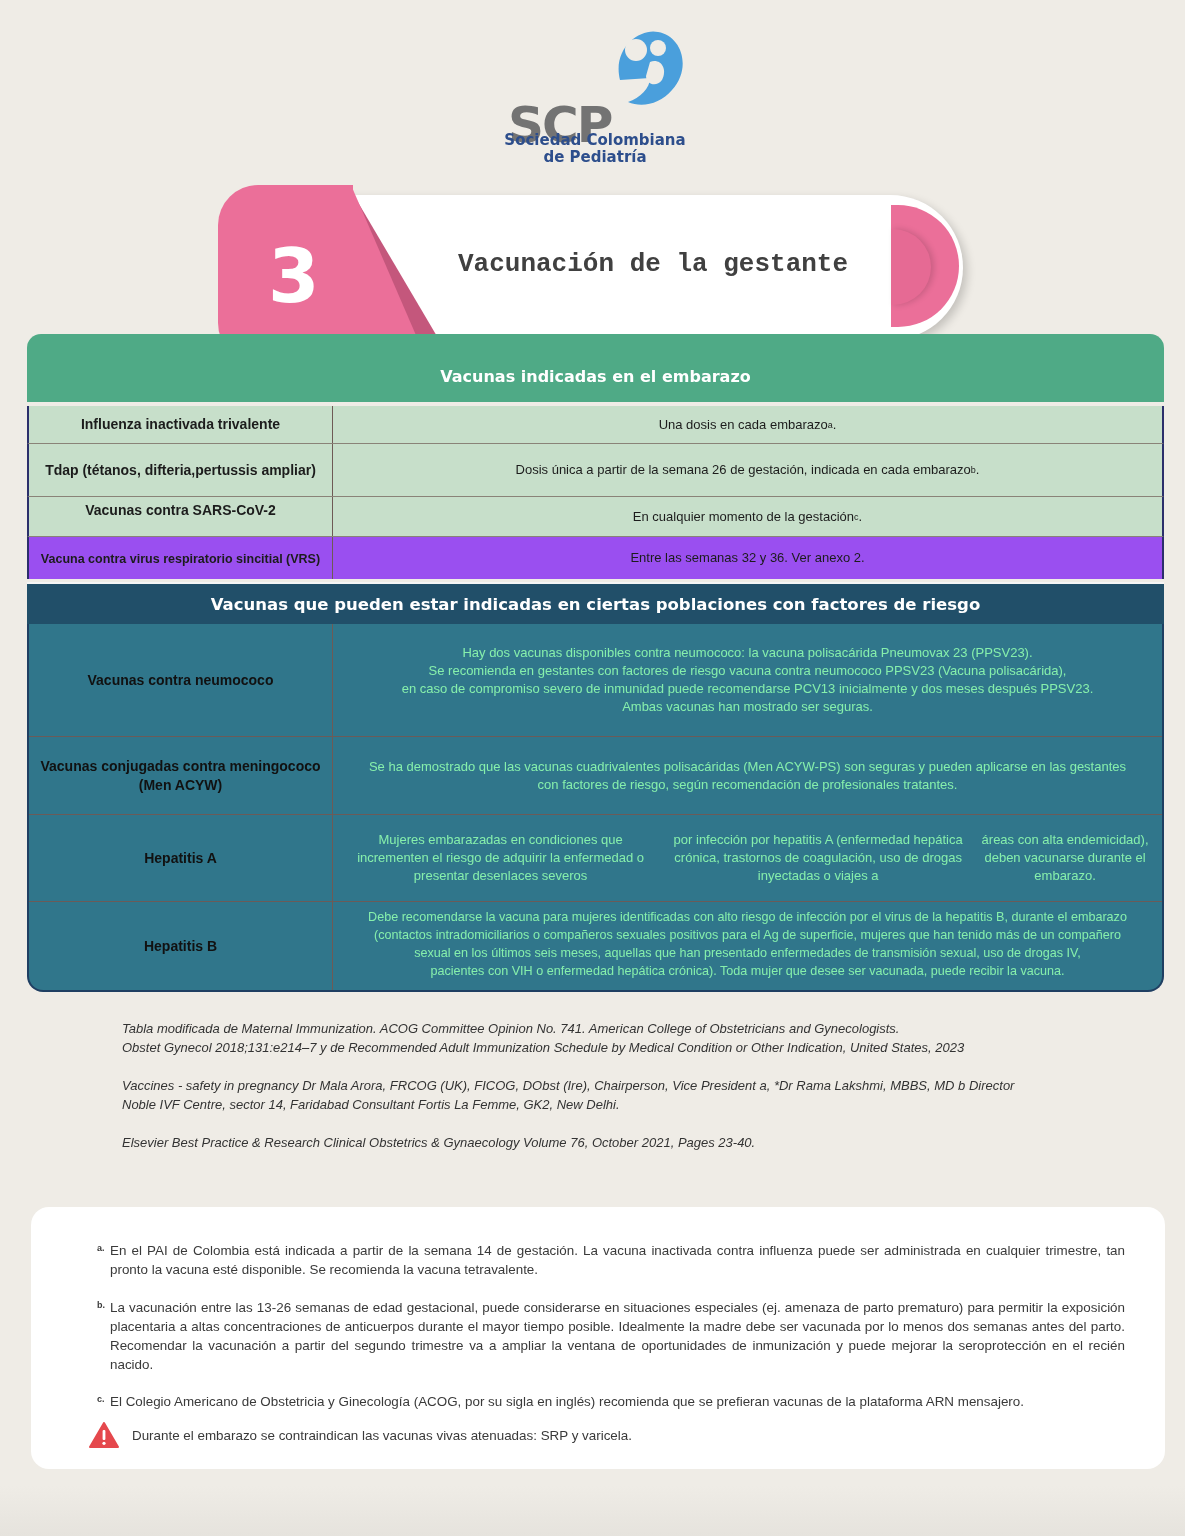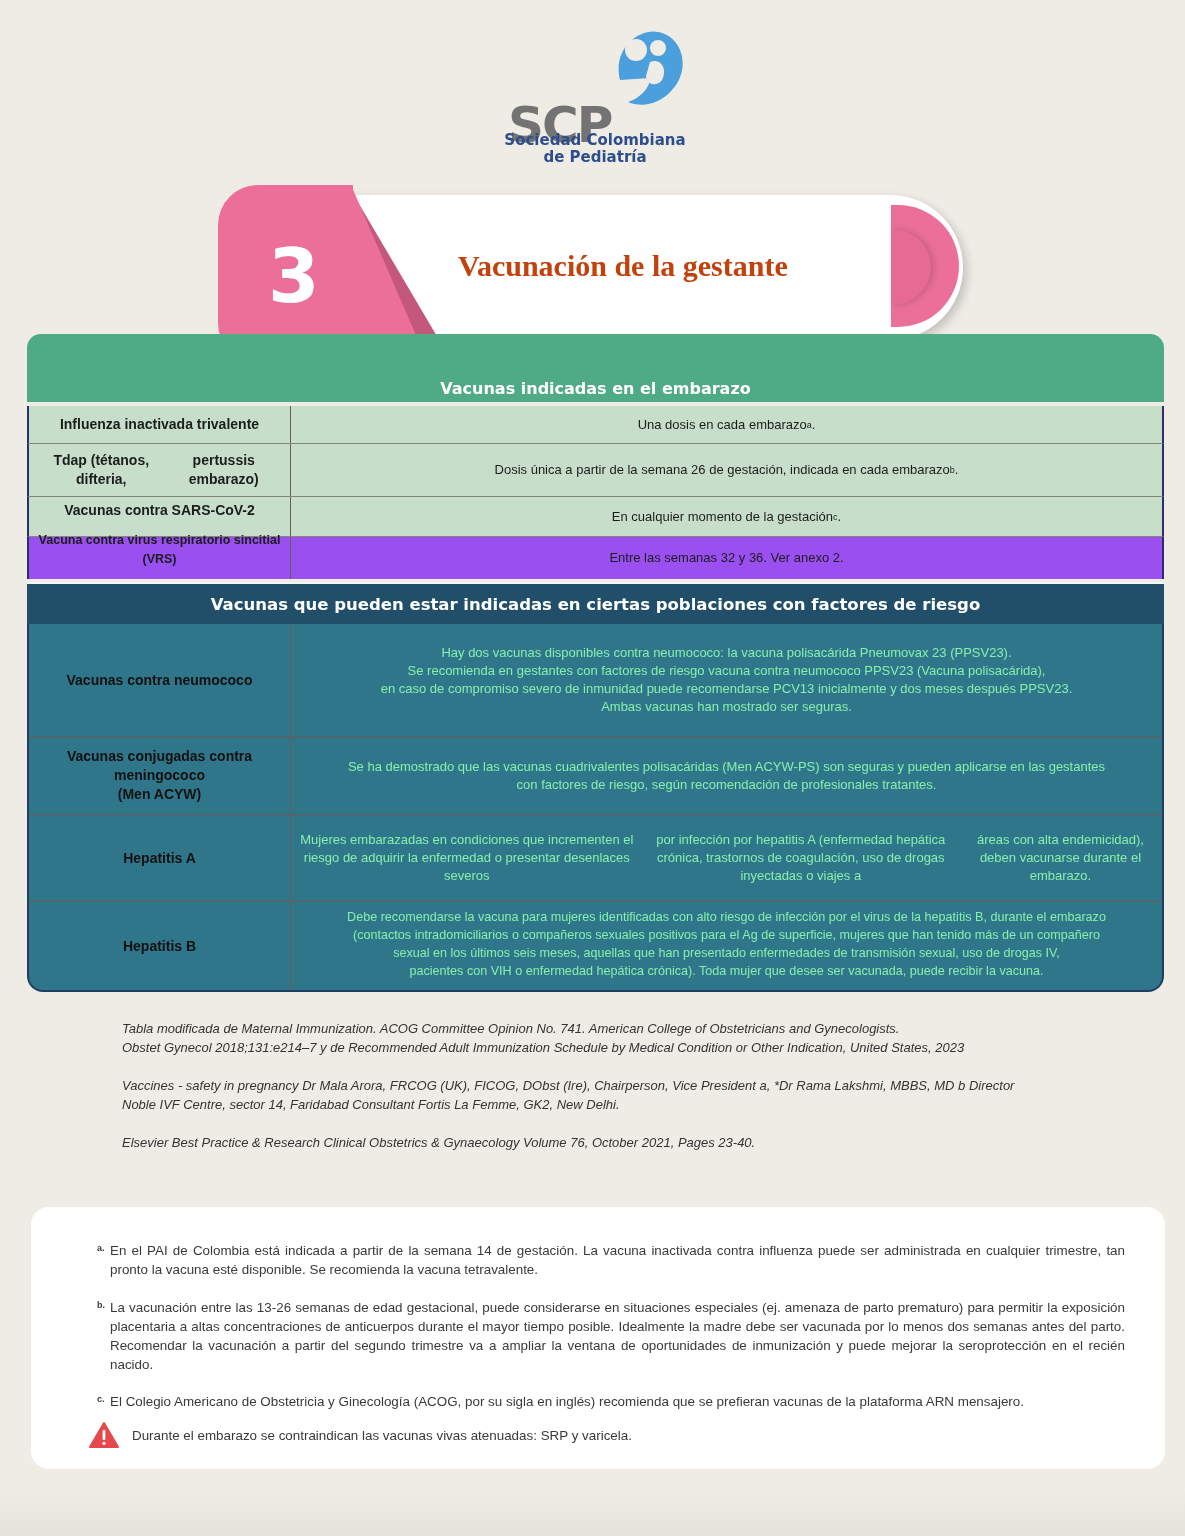--- a/index.html
+++ b/index.html
@@ -51,47 +51,47 @@
       background: #eb6f99;
       clip-path: polygon(0 0, 30% 0, 100% 100%, 0 100%);
     }
     .banner-number {
       position: absolute; left: 50px; top: 48px;
       color: #fff; font-weight: bold; font-size: 74px;
       font-family: "DejaVu Sans", sans-serif;
     }
     .banner-title {
       position: absolute; left: 240px; top: 64px;
-      color: #c2410c; font-weight: bold; font-size: 30px;
-      font-family: Liberation Serif, serif;
+      color: #404040; font-weight: bold; font-size: 26px;
+      font-family: Liberation Mono, monospace;
     }
     .banner-cap {
       position: absolute; left: 673px; top: 20px; width: 68px; height: 122px;
       background: #eb6f99; border-radius: 0 61px 61px 0;
     }
     .banner-cap-inner {
       position: absolute; left: 673px; top: 44px; width: 40px; height: 76px;
       background: #e66a94; border-radius: 0 38px 38px 0;
       box-shadow: 3px 0 6px rgba(0,0,0,0.15);
     }
 
     
     .table-wrap { position: absolute; left: 27px; top: 334px; width: 1137px; }
     .green-header {
       height: 68px; background: #4faa86; border-radius: 14px 14px 0 0;
       color: #fff; font-weight: bold; font-size: 16px;
       font-family: "DejaVu Sans", sans-serif;
-      display: flex; align-items: flex-end; justify-content: center; padding-bottom: 4px;
+      display: flex; align-items: flex-end; justify-content: center; padding-bottom: 16px;
     }
     .gap { height: 4px; background: #efece6; }
     .row {
       display: flex; border-left: 2px solid #2b2f6b; border-right: 2px solid #2b2f6b;
     }
     .cell-l {
-      width: 262px; flex: none; border-right: 1.5px solid #6e5a55;
+      width: 304px; flex: none; border-right: 1.5px solid #6e5a55;
       display: flex; align-items: center; justify-content: center; text-align: center;
       font-size: 14px; font-weight: bold; color: #1c1c1c; line-height: 19px;
       padding: 0 8px;
     }
     .cell-r {
       flex: 1; display: flex; align-items: center; justify-content: center; text-align: center;
       font-size: 13px; color: #1c1c1c; line-height: 18px; padding: 0 8px;
     }
     .row.light { background: #c7dfca; border-bottom: 1.5px solid #8a8378; }
     .row.purple { background: #9a4ff0; }
@@ -176,21 +176,21 @@
     <div class="cell-r">
       <span>Una dosis en cada embarazo</span>
         <sup>a</sup>
         <span>.</span>
     </div>
   </div>
 
   <div class="row light" style="height:53px">
     <div class="cell-l" style="">
       <div>Tdap (tétanos, difteria,</div>
-      <div>pertussis embarazo)</div>
+      <div>pertussis ampliar)</div>
     </div>
     <div class="cell-r">
       <span>Dosis única a partir de la semana 26 de gestación, indicada en cada embarazo</span>
         <sup>b</sup>
         <span>.</span>
     </div>
   </div>
 
   <div class="row light" style="height:40px">
     <div class="cell-l" style="align-items:flex-start;padding-top:4px">Vacunas contra SARS-CoV-2</div>

